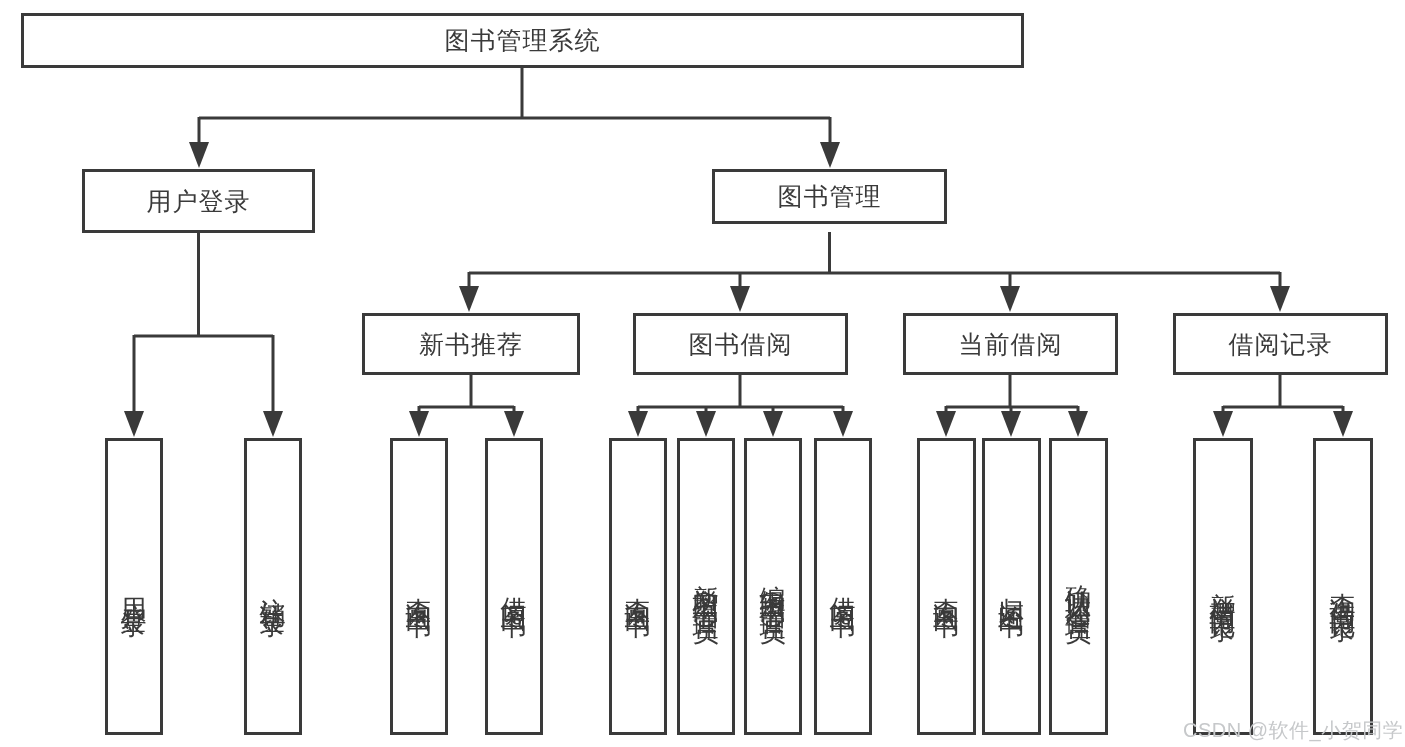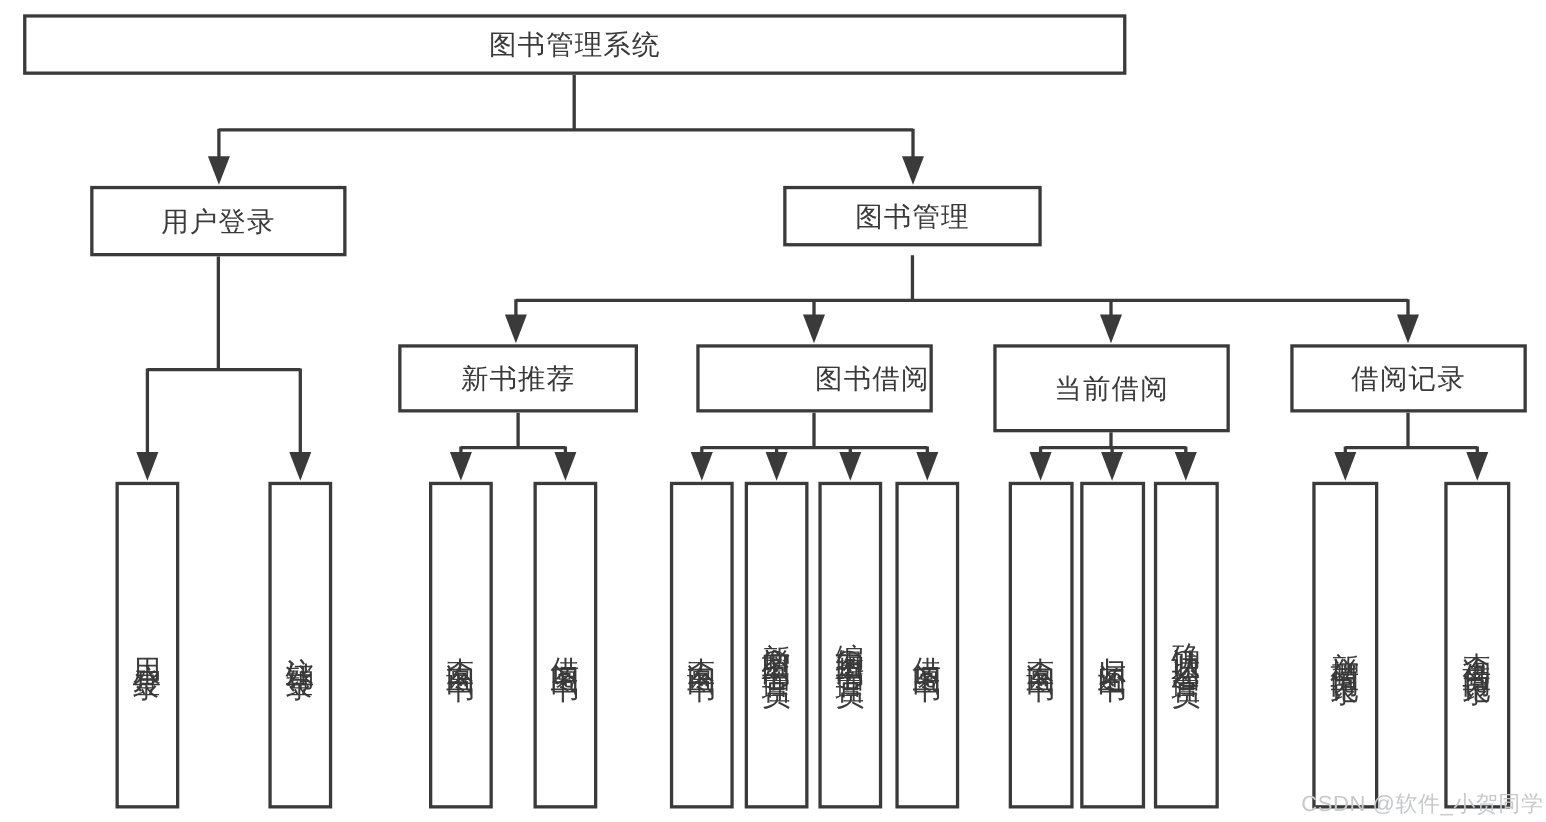--- a/index.html
+++ b/index.html
@@ -36,22 +36,22 @@
     letter-spacing:5px;
     line-height:1;
   }
   
   #n-root{left:21px;top:13px;width:1003px;height:55px;}
   
   #n-login{left:82px;top:169px;width:233px;height:64px;}
   #n-mgmt{left:712px;top:169px;width:235px;height:55px;}
   
   #n-rec{left:362px;top:313px;width:218px;height:62px;}
-  #n-bor{left:633px;top:313px;width:215px;height:62px;justify-content:flex-end;}
-  #n-cur{left:903px;top:313px;width:215px;height:80px;}
+  #n-bor{left:633px;top:313px;width:215px;height:62px;}
+  #n-cur{left:903px;top:313px;width:215px;height:62px;}
   #n-his{left:1173px;top:313px;width:215px;height:62px;}
   
   .leaf{top:438px;height:297px;width:58px;}
   #lf-g1a{left:105px;}
   #lf-g1b{left:244px;}
   #lf-g2a{left:390px;}
   #lf-g2b{left:485px;}
   #lf-g3a{left:609px;}
   #lf-g3b{left:677px;}
   #lf-g3c{left:744px;}

